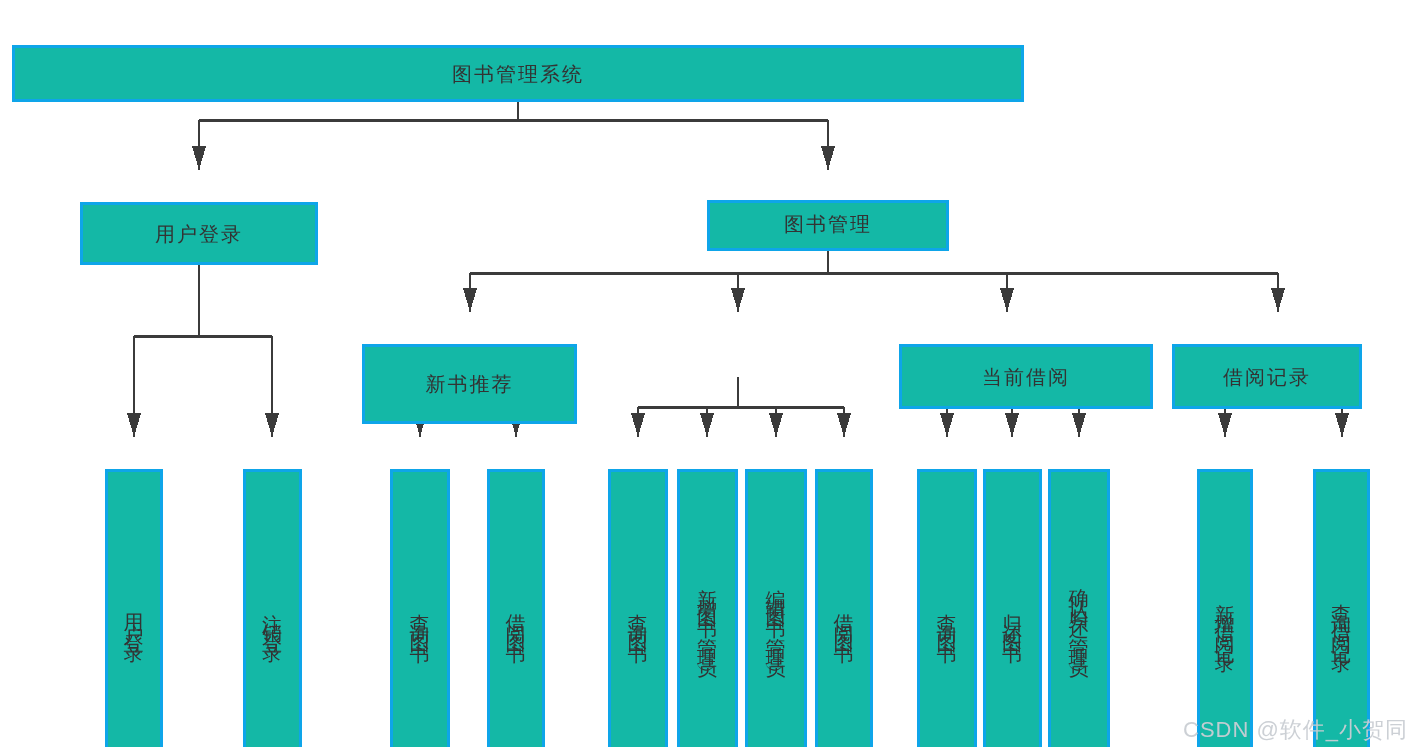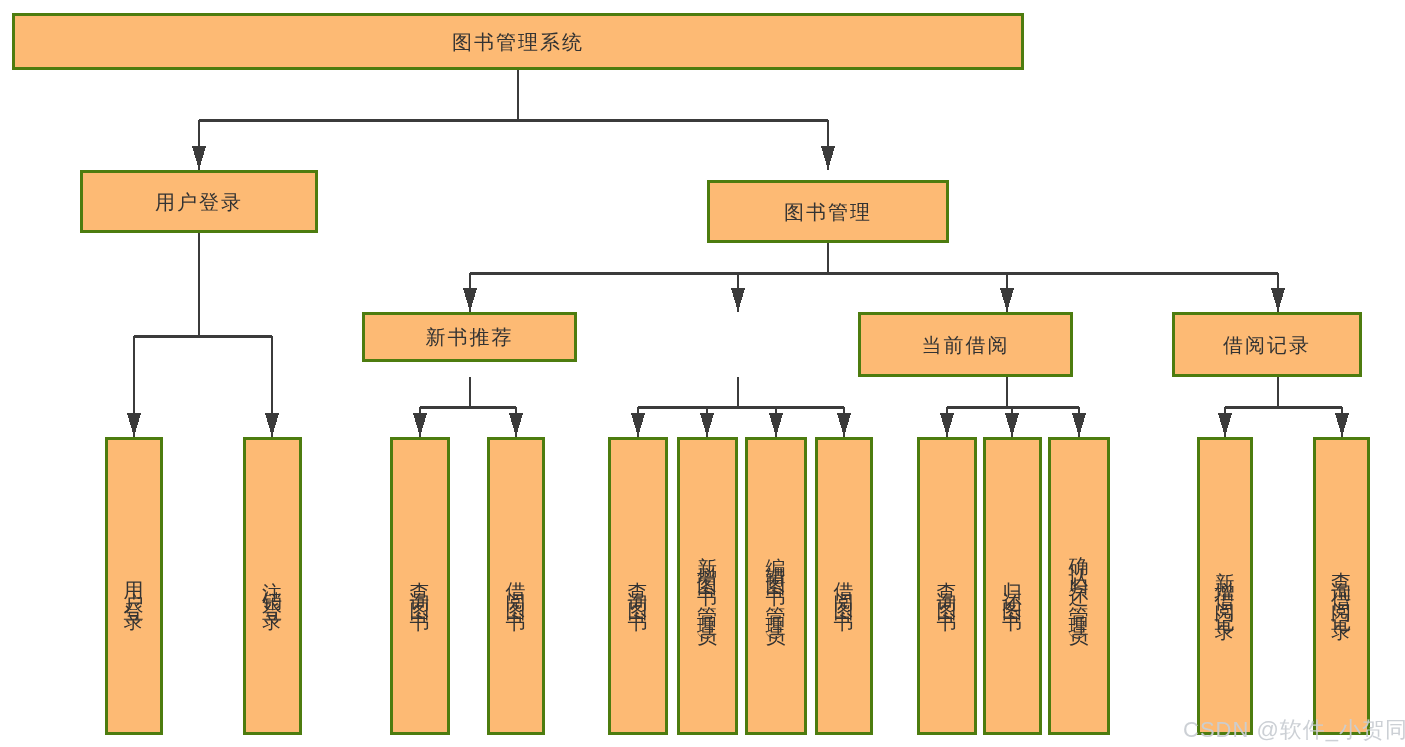--- a/index.html
+++ b/index.html
@@ -2,24 +2,24 @@
 <html><head>
 <meta charset="utf-8">
 <style>
   html,body{margin:0;padding:0;background:#fff;}
   #canvas{
     position:relative;width:1405px;height:747px;background:#ffffff;
     font-family:"Liberation Sans","DejaVu Sans",sans-serif;overflow:hidden;
   }
   #connectors{position:absolute;left:0;top:0;width:1405px;height:747px;}
   .node{
-    position:absolute;box-sizing:border-box;background:#fdba74;
-    border:3px solid #4d7c0f;color:#333333;
+    position:absolute;box-sizing:border-box;background:#14b8a6;
+    border:3px solid #0ea5e9;color:#333333;
     display:flex;align-items:center;justify-content:center;
-    line-height:1;letter-spacing:2px;font-size:20px;
+    line-height:1;letter-spacing:2px;font-size:20px;margin-top:32px;
   }
   .hnode{white-space:nowrap;}
   .vnode{
     writing-mode:vertical-lr;text-orientation:mixed;
     letter-spacing:10px;font-size:20px;
   }
   #watermark{
     position:absolute;left:1183px;top:716px;
     font-size:22px;line-height:28px;letter-spacing:1px;
     color:rgba(201,205,211,0.95);white-space:nowrap;z-index:5;
@@ -92,24 +92,24 @@
       <polygon points="1005,413 1019,413 1012,437"></polygon>
       <polygon points="1072,413 1086,413 1079,437"></polygon>
       <polygon points="1218,413 1232,413 1225,437"></polygon>
       <polygon points="1335,413 1349,413 1342,437"></polygon>
     </g>
   </svg>
 
   <div class="node hnode" style="left:12px;top:13px;width:1012px;height:57px;">图书管理系统</div>
 
   <div class="node hnode" style="left:80px;top:170px;width:238px;height:63px;">用户登录</div>
-  <div class="node hnode" style="left:707px;top:180px;width:242px;height:63px;">图书管理</div>
+  <div class="node hnode" style="left:707px;top:168px;width:242px;height:51px;font-family:Liberation Mono, monospace;">图书管理</div>
 
-  <div class="node hnode" style="left:362px;top:312px;width:215px;height:50px;">新书推荐</div>
-  <div class="node hnode" style="left:858px;top:312px;width:215px;height:65px;">当前借阅</div>
+  <div class="node hnode" style="left:362px;top:312px;width:215px;height:80px;">新书推荐</div>
+  <div class="node hnode" style="left:899px;top:312px;width:254px;height:65px;">当前借阅</div>
   <div class="node hnode" style="left:1172px;top:312px;width:190px;height:65px;">借阅记录</div>
 
   <div class="node vnode" style="left:105px;top:437px;width:58px;height:298px;">用户登录</div>
   <div class="node vnode" style="left:243px;top:437px;width:59px;height:298px;">注销登录</div>
 
   <div class="node vnode" style="left:390px;top:437px;width:60px;height:298px;">查询图书</div>
   <div class="node vnode" style="left:487px;top:437px;width:58px;height:298px;">借阅图书</div>
 
   <div class="node vnode" style="left:608px;top:437px;width:60px;height:298px;">查询图书</div>
   <div class="node vnode" style="left:677px;top:437px;width:61px;height:298px;">新增图书（管理员）</div>

